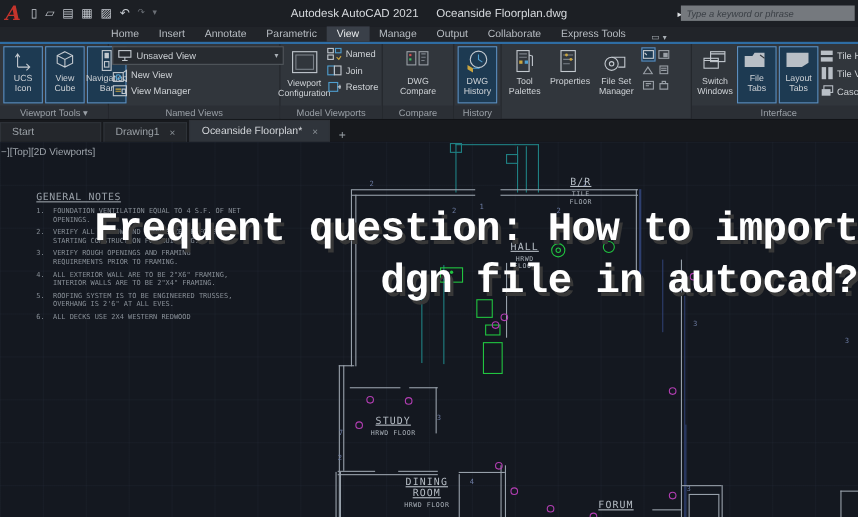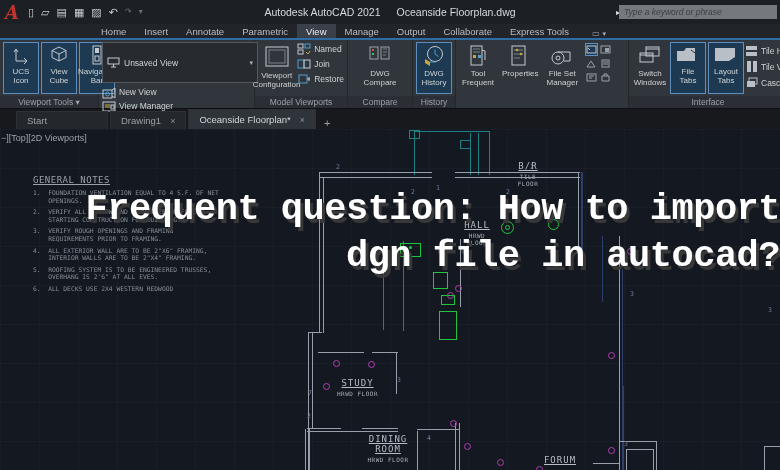--- a/index.html
+++ b/index.html
@@ -22,28 +22,28 @@
   
   .ribbon{height:68px;background:#31363c;display:flex;border-bottom:1px solid #0f1114}
   .panel{display:flex;flex-direction:column;border-right:1px solid #24272c;flex:none}
   .pbody{flex:1;display:flex;align-items:stretch;padding:2px 3px;gap:2px}
   .ptitle{height:12px;font-size:8.5px;color:#9aa0a7;text-align:center;background:#2b2f35;line-height:12px;white-space:nowrap;overflow:hidden}
   .bigbtn{display:flex;flex-direction:column;align-items:center;justify-content:flex-start;font-size:8px;color:#ced2d6;line-height:9px;text-align:center;padding:2px 2px 0;white-space:pre-line;border:1px solid transparent;min-width:30px}
   .bigbtn svg{flex:none;margin-bottom:2px}
   .bigbtn.hl{background:#1d3a52;border:1px solid #5d8ebe}
   .col{display:flex;flex-direction:column;justify-content:flex-start;gap:1px}
   .smallrow{display:flex;align-items:center;gap:3px;font-size:8.5px;color:#ced2d6;height:14px;white-space:nowrap}
-  .dropdown{width:146px;height:15px;background:#272b30;border:1px solid #53585e;display:flex;align-items:center;gap:4px;font-size:8.5px;color:#ced2d6;padding:12px 4px;margin-bottom:2px}
+  .dropdown{width:146px;height:15px;background:#272b30;border:1px solid #53585e;display:flex;align-items:center;gap:4px;font-size:8.5px;color:#ced2d6;padding:0 4px;margin-bottom:2px}
   .dropdown .lbl{flex:1}
   .caret{font-size:7px;color:#aab0b6}
   .gridicons{display:grid;grid-template-columns:13px 13px;grid-auto-rows:13px;gap:1px;margin-left:2px;margin-top:1px}
   .gi{display:flex;align-items:center;justify-content:center;border:1px solid transparent}
   .gi.hl{background:#1d3a52;border:1px solid #5d8ebe}
   
-  .filetabs{height:20px;background:#17191d;display:flex;align-items:flex-end;padding-left:16px;gap:2px}
+  .filetabs{height:20px;background:#17191d;display:flex;align-items:flex-end;gap:2px}
   .ftab{height:17px;background:#24272c;color:#9aa0a6;font-size:9.5px;display:flex;align-items:center;padding:0 10px;gap:9px;border:1px solid #2e3238;border-bottom:none;white-space:nowrap}
   .ftab.active{background:#2f343b;color:#d3d6da;height:19px}
   .ftab .x{font-size:9px;color:#8b9197}
   .addtab{color:#9aa0a6;font-size:11px;padding:0 6px}
   
   .canvas{position:relative;width:780px;height:342px;background:#141820;overflow:hidden;background-image:linear-gradient(rgba(110,130,160,.05) 1px,transparent 1px),linear-gradient(90deg,rgba(110,130,160,.05) 1px,transparent 1px);background-size:39px 39px}
   .vpctl{position:absolute;left:1px;top:4px;font-size:9px;color:#9ea4ab}
   .notes{position:absolute;left:33px;top:46px;color:#878e96;font-family:"DejaVu Sans Mono",monospace}
   .notes .nt{font-size:9px;letter-spacing:.5px;text-decoration:underline;color:#9aa1a9}
   .note{font-size:6.3px;line-height:7.6px;white-space:pre;margin-top:4px}
@@ -238,21 +238,21 @@
     <div class="pbody">
       <div class="bigbtn">
         <svg width="22" height="22">
             <rect x="4" y="1" width="11" height="19" stroke="#c3c9cf" fill="none"></rect>
             <path d="M6 4h7M6 7h7" stroke="#7a8088" fill="none"></path>
             <rect x="6" y="10" width="3" height="3" fill="#caa53f"></rect>
             <rect x="11" y="10" width="3" height="3" fill="#4f9fd0"></rect>
             <path d="M15 5l3 1v9" stroke="#c3c9cf" fill="none"></path>
           </svg>
         <span>Tool
-Frequent</span>
+Palettes</span>
       </div>
       <div class="bigbtn">
         <svg width="22" height="22">
             <rect x="3" y="1" width="13" height="19" stroke="#c3c9cf" fill="none"></rect>
             <path d="M5 5h9M5 9h9M5 13h6" stroke="#7a8088" fill="none"></path>
             <circle cx="8" cy="5" r="1.3" fill="#caa53f"></circle>
             <circle cx="12" cy="9" r="1.3" fill="#caa53f"></circle>
           </svg>
         <span>Properties</span>
       </div>

